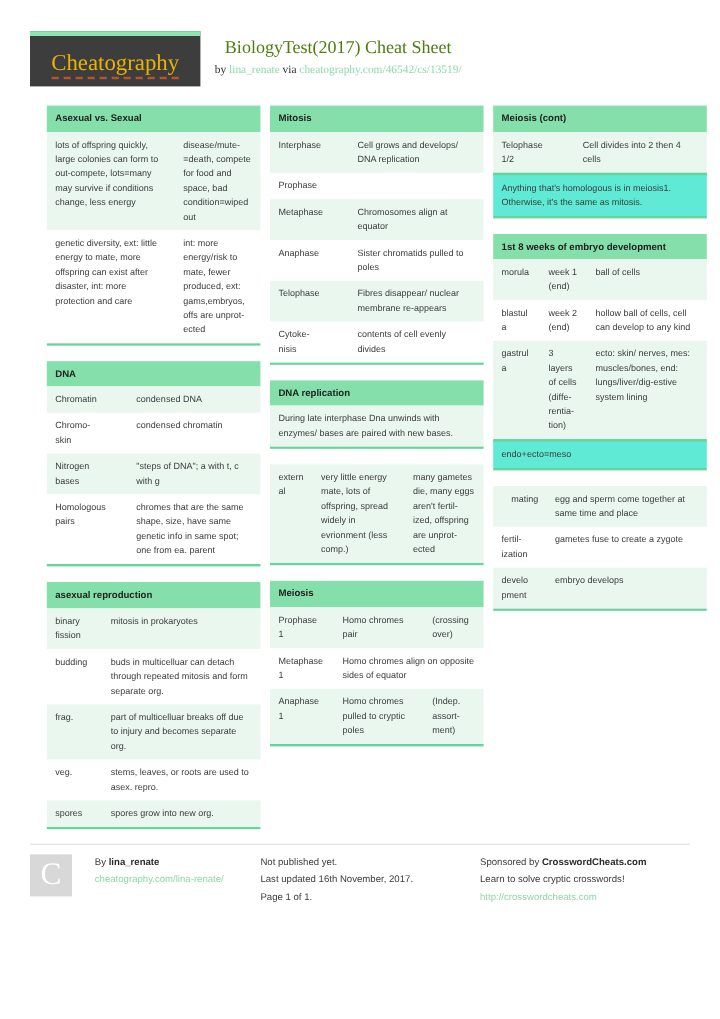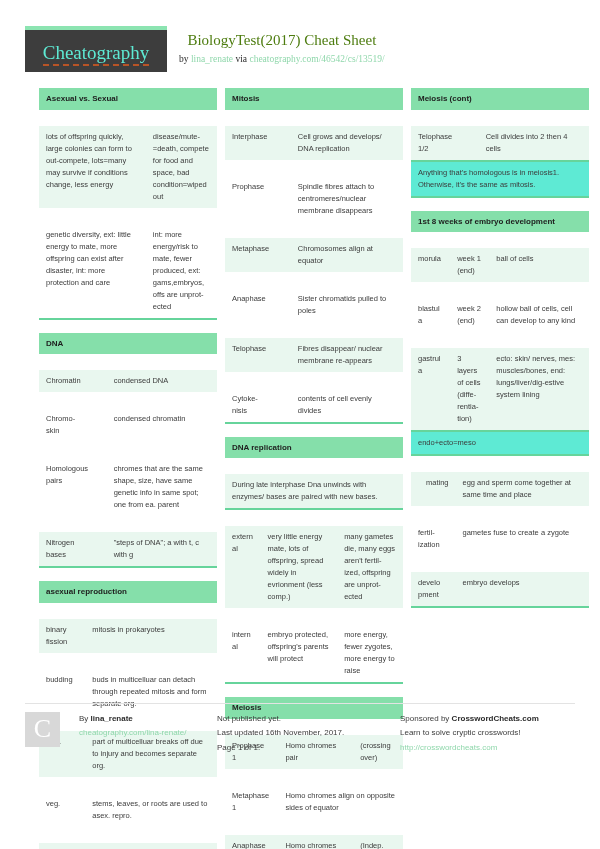--- a/index.html
+++ b/index.html
@@ -3,35 +3,35 @@
 <meta charset="utf-8">
 <style>
   html,body{margin:0;padding:0;background:#fff;}
   .page{position:relative;width:600px;height:849px;background:#ffffff;overflow:hidden;
         font-family:"Liberation Sans","DejaVu Sans",sans-serif;color:#3c3c3c;}
 
   
   .top{position:absolute;left:25px;top:26px;right:25px;display:flex;align-items:flex-start;}
   .logo{display:block;background:#3d3d3d;border-top:4px solid #8ce4b1;width:142px;height:46px;
         text-align:center;box-sizing:border-box;padding-top:12px;text-decoration:none;}
-  .logo-text{font-family:"Liberation Serif","DejaVu Serif",serif;color:#5eead4;font-size:19px;
+  .logo-text{font-family:"Liberation Serif","DejaVu Serif",serif;color:#eab308;font-size:19px;
         border-bottom:2px dashed #b85426;padding-bottom:1px;}
   .title-block{margin-left:12px;padding-top:6px;font-family:"Liberation Serif","DejaVu Serif",serif;}
   .sheet-title{margin:0;font-size:15px;font-weight:normal;color:#4d7c0f;text-align:center;}
   .byline{margin:5px 0 0 0;font-size:9.5px;color:#2b2b2b;}
   .glink{color:#8fd7ab;text-decoration:none;}
 
   
   .columns{position:absolute;left:39px;top:88px;width:550px;display:flex;gap:8px;}
   .col{width:178px;flex:0 0 178px;}
 
   .card{margin-bottom:13px;border-bottom:2px solid #66d49b;background:#fff;}
   .card-title{background:#85dfaa;color:#1e1e1e;font-weight:bold;font-size:8px;
         padding:6px 7px;line-height:1.2;}
-  .trow{display:flex;background:#fff;margin-top:16px;}
+  .trow{display:flex;background:#fff;}
   .trow.shade{background:#e9f7ef;}
   .cell{box-sizing:border-box;padding:5px 7px;font-size:7.5px;line-height:1.6;
         white-space:pre-line;word-wrap:break-word;}
   .tnote{border-top:2px solid #66d49b;background:#5eead4;padding:5px 7px;
         font-size:7.5px;line-height:1.6;}
 
   
   .footer{position:absolute;left:25px;top:703px;width:550px;border-top:1px solid #e3e3e3;
         padding-top:8px;display:flex;font-size:8px;line-height:1.8;color:#3c3c3c;}
   .f-left{width:192px;display:flex;}
@@ -79,30 +79,30 @@
           <header class="card-title">DNA</header>
           <div class="trow shade">
             <div class="cell" style="width: 38%;">Chromatin</div>
             <div class="cell" style="width: 62%;">condensed DNA</div>
           </div>
           <div class="trow">
             <div class="cell" style="width: 38%;">Chromo-
 skin</div>
             <div class="cell" style="width: 62%;">condensed chromatin</div>
           </div>
+          <div class="trow shade">
+            <div class="cell" style="width: 38%;">Nitrogen
+bases</div>
+            <div class="cell" style="width: 62%;">"steps of DNA"; a with t, c with g</div>
+          </div>
           <div class="trow">
             <div class="cell" style="width: 38%;">Homologous
 pairs</div>
             <div class="cell" style="width: 62%;">chromes that are the same shape, size, have same genetic info in same spot; one from ea. parent</div>
           </div>
-          <div class="trow shade">
-            <div class="cell" style="width: 38%;">Nitrogen
-bases</div>
-            <div class="cell" style="width: 62%;">"steps of DNA"; a with t, c with g</div>
-          </div>
         </section>
         <section class="card">
           <header class="card-title">asexual reproduction</header>
           <div class="trow shade">
             <div class="cell" style="width: 26%;">binary
 fission</div>
             <div class="cell" style="width: 74%;">mitosis in prokaryotes</div>
           </div>
           <div class="trow">
             <div class="cell" style="width: 26%;">budding</div>
@@ -124,21 +124,20 @@
       </div>
     <div class="col">
         <section class="card">
           <header class="card-title">Mitosis</header>
           <div class="trow shade">
             <div class="cell" style="width: 37%;">Interphase</div>
             <div class="cell" style="width: 63%;">Cell grows and develops/ DNA replication</div>
           </div>
           <div class="trow">
             <div class="cell" style="width: 37%;">Prophase</div>
-            <div class="cell" style="width: 63%;">Spindle fibres attach to centromeres/nuclear membrane disappears</div>
           </div>
           <div class="trow shade">
             <div class="cell" style="width: 37%;">Metaphase</div>
             <div class="cell" style="width: 63%;">Chromosomes align at equator</div>
           </div>
           <div class="trow">
             <div class="cell" style="width: 37%;">Anaphase</div>
             <div class="cell" style="width: 63%;">Sister chromatids pulled to poles</div>
           </div>
           <div class="trow shade">
@@ -155,25 +154,20 @@
           <header class="card-title">DNA replication</header>
           <div class="trow shade">
             <div class="cell" style="width: 100%;">During late interphase Dna unwinds with enzymes/ bases are paired with new bases.</div>
           </div>
         </section>
         <section class="card">
           <div class="trow shade">
             <div class="cell" style="width: 20%;">external</div>
             <div class="cell" style="width: 43%;">very little energy mate, lots of offspring, spread widely in evrionment (less comp.)</div>
             <div class="cell" style="width: 37%;">many gametes die, many eggs aren't fertil-ized, offspring are unprot-ected</div>
-          </div>
-          <div class="trow">
-            <div class="cell" style="width: 20%;">internal</div>
-            <div class="cell" style="width: 43%;">embryo protected, offspring's parents will protect</div>
-            <div class="cell" style="width: 37%;">more energy, fewer zygotes, more energy to raise</div>
           </div>
         </section>
         <section class="card">
           <header class="card-title">Meiosis</header>
           <div class="trow shade">
             <div class="cell" style="width: 30%;">Prophase
 1</div>
             <div class="cell" style="width: 42%;">Homo chromes pair</div>
             <div class="cell" style="width: 28%;">(crossing over)</div>
           </div>

